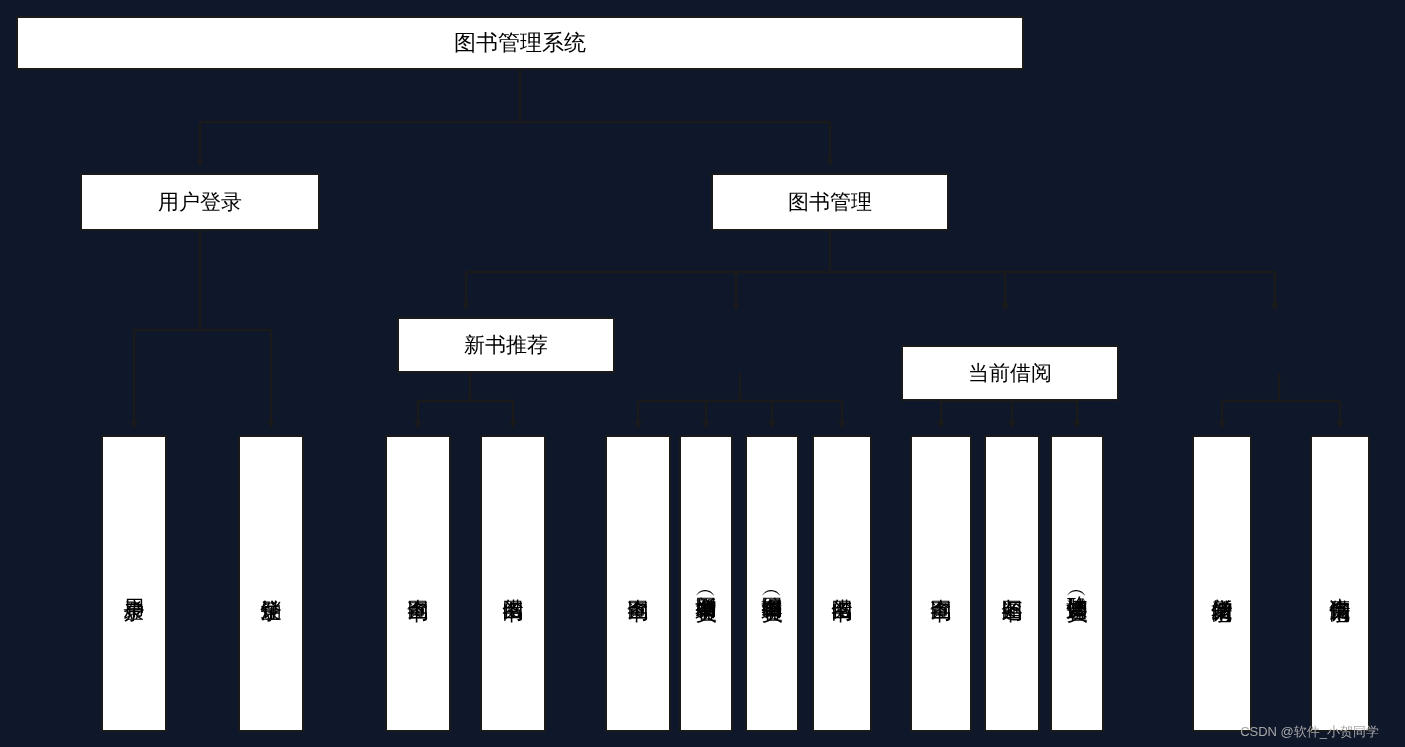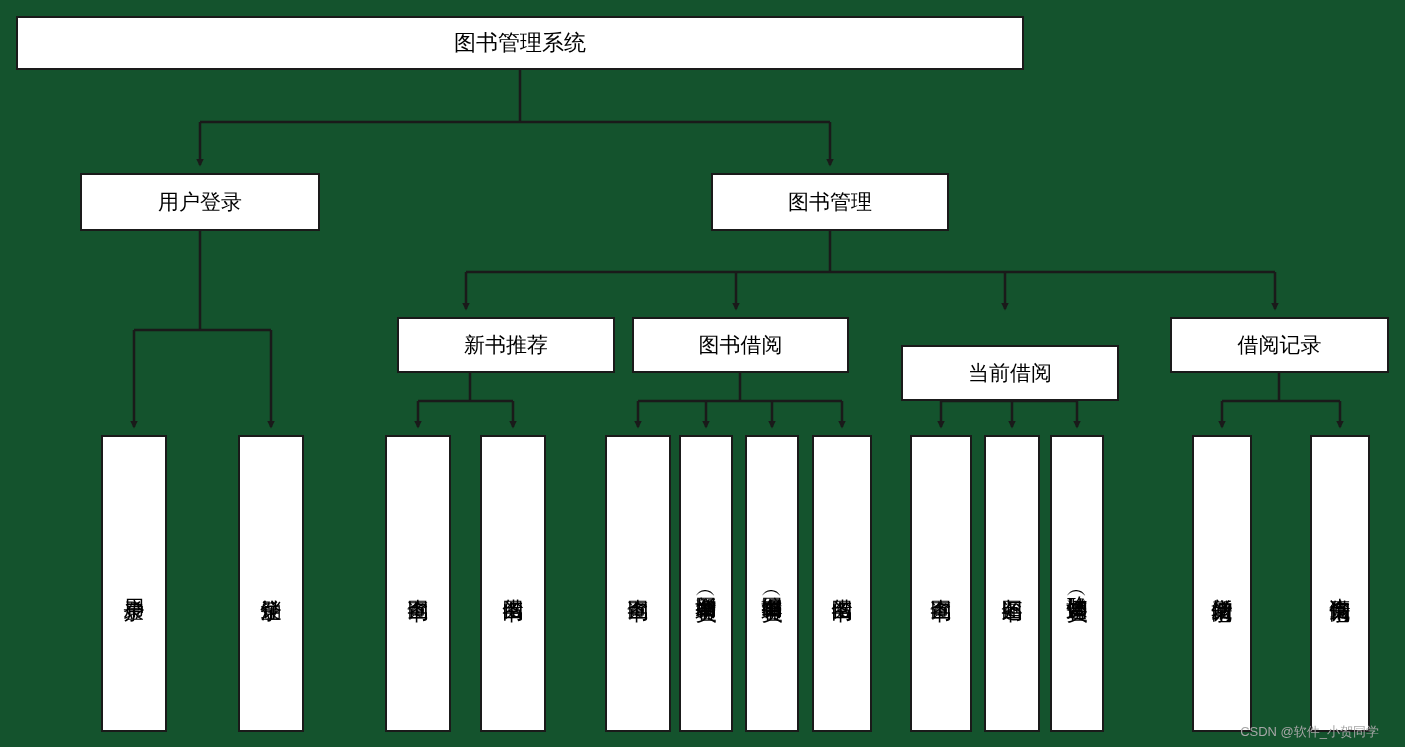--- a/index.html
+++ b/index.html
@@ -9,21 +9,21 @@
   }
   body {
     font-family: "Liberation Sans", "DejaVu Sans", sans-serif;
     color: #000000;
   }
   #canvas {
     position: relative;
     width: 1405px;
     height: 747px;
     overflow: hidden;
-    background: #14532d;
+    background: #0f172a;
   }
   #edges {
     position: absolute;
     left: 0;
     top: 0;
     width: 1405px;
     height: 747px;
     pointer-events: none;
   }
   .node {
@@ -114,25 +114,23 @@
   </svg>
 
   <div class="node root" style="left:16px;top:16px;width:1008px;height:54px;">图书管理系统</div>
 
   <div class="node" style="left:80px;top:173px;width:240px;height:58px;">用户登录</div>
 
   <div class="node" style="left:711px;top:173px;width:238px;height:58px;">图书管理</div>
 
   <div class="node" style="left:361px;top:317px;width:218px;height:56px;margin-left:36px;">新书推荐</div>
 
-  <div class="node" style="left:632px;top:317px;width:217px;height:56px;">图书借阅</div>
 
   <div class="node" style="left:901px;top:317px;width:218px;height:56px;margin-top:28px;">当前借阅</div>
 
-  <div class="node" style="left:1170px;top:317px;width:219px;height:56px;">借阅记录</div>
 
   <div class="node vertical" style="left:101px;top:435px;width:66px;height:297px;">用户登录</div>
 
   <div class="node vertical" style="left:238px;top:435px;width:66px;height:297px;">注销登录</div>
 
   <div class="node vertical" style="left:385px;top:435px;width:66px;height:297px;">查询图书</div>
 
   <div class="node vertical" style="left:480px;top:435px;width:66px;height:297px;">借阅图书</div>
 
   <div class="node vertical" style="left:605px;top:435px;width:66px;height:297px;">查询图书</div>

